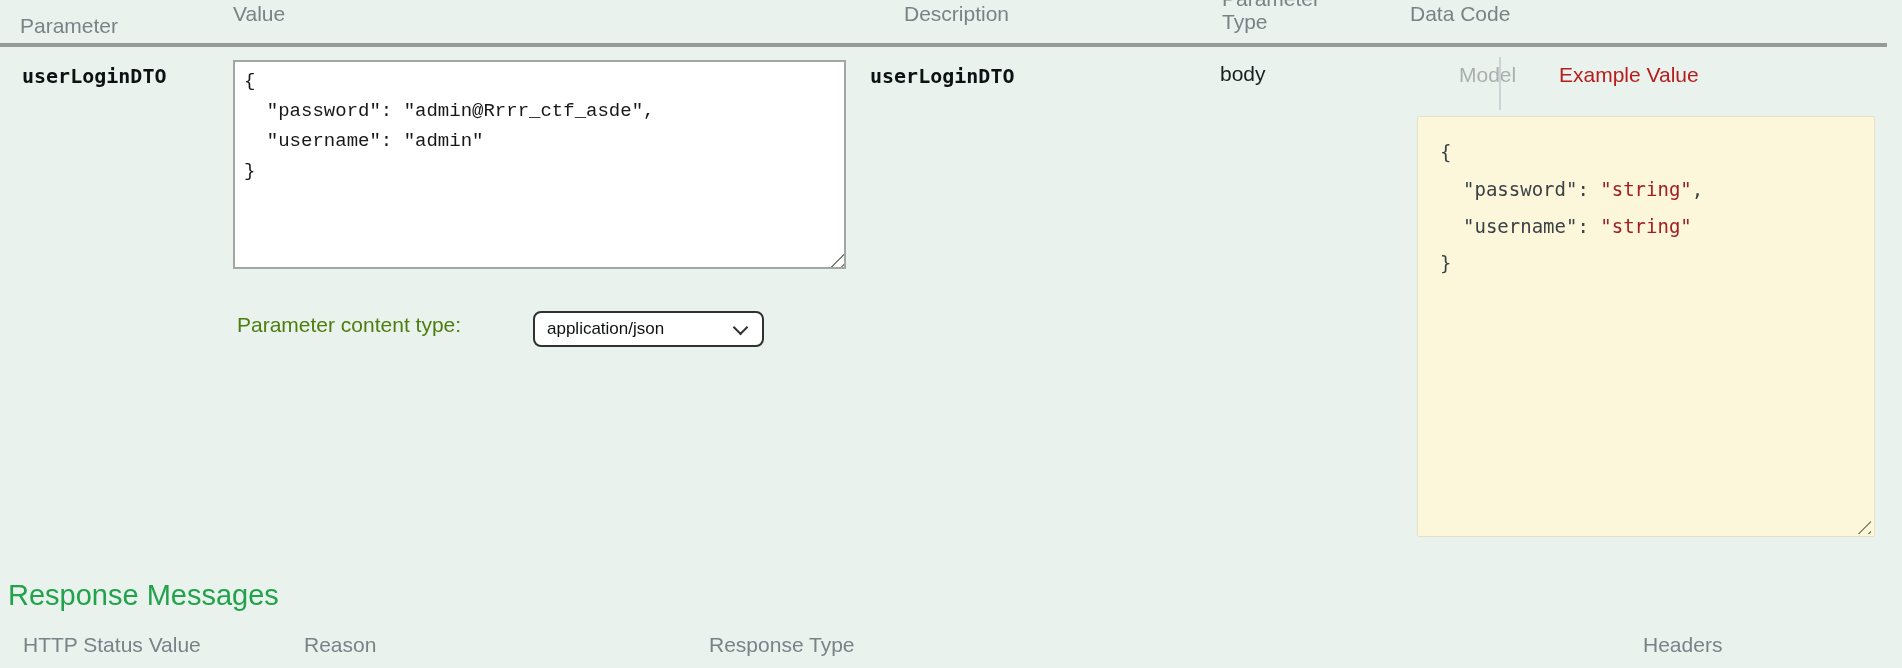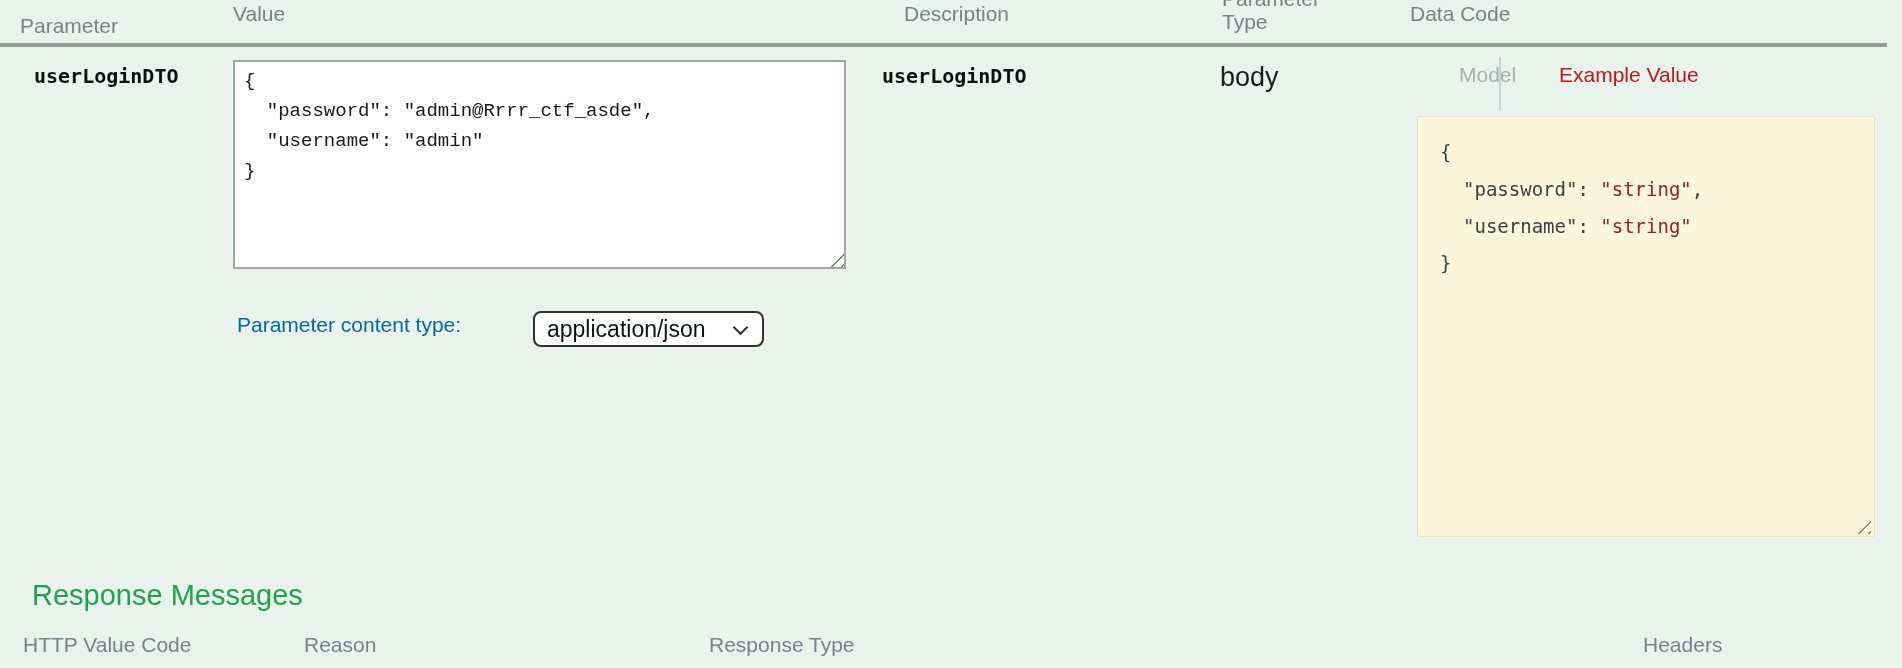--- a/index.html
+++ b/index.html
@@ -28,21 +28,20 @@
     background: #989b9a;
   }
 
   
   .param-name {
     font-family: "DejaVu Sans Mono", monospace;
     font-weight: bold;
     font-size: 20px;
     color: #0e1113;
     white-space: nowrap;
-    margin-left: 12px;
   }
 
   
   .value-textarea {
     left: 233px; top: 60px; width: 613px; height: 209px;
     background: #ffffff;
     border: 2px solid #a2a7a5;
     padding: 4px 9px;
     font-family: "Liberation Mono", monospace;
     font-size: 19px;
@@ -55,43 +54,43 @@
   }
   .rz-handle {
     width: 14px; height: 14px;
     background: repeating-linear-gradient(135deg, transparent 0 3px, #7d7f7d 3px 5px, transparent 5px 7px);
     clip-path: polygon(100% 0, 100% 100%, 0 100%);
   }
   .rz-textarea { left: 830px; top: 253px; }
   .rz-example  { left: 1857px; top: 520px; }
 
   
-  .ct-label { left: 237px; top: 313px; font-size: 21px; color: #0369a1; white-space: nowrap; }
+  .ct-label { left: 237px; top: 313px; font-size: 21px; color: #4d7c0f; white-space: nowrap; }
   .ct-select {
     left: 533px; top: 311px; width: 231px; height: 36px;
     background: #fff;
     border: 2px solid #2d3132;
     border-radius: 8px;
-    font-size: 23px;
+    font-size: 17px;
     color: #101213;
     line-height: 32px;
     padding-left: 12px;
     cursor: default;
   }
   .chevron-down {
     position: absolute; right: 16px; top: 9px;
     width: 11px; height: 11px;
     border-right: 2px solid #2d3132;
     border-bottom: 2px solid #2d3132;
     transform: rotate(45deg);
   }
 
   
   .desc-name { left: 870px; top: 64px; }
-  .ptype-text { left: 1220px; top: 62px; font-size: 27px; color: #1b1e20; }
+  .ptype-text { left: 1220px; top: 62px; font-size: 21px; color: #1b1e20; }
 
   
   .tab { font-size: 21px; white-space: nowrap; margin-left: 46px; }
   .tab-model { left: 1413px; top: 63px; color: #abaeb0; }
   .tab-divider { left: 1499px; top: 57px; width: 2px; height: 53px; background: #ccd3d6; }
   .tab-example { left: 1513px; top: 63px; color: #b91c1c; }
 
   
   .example-box {
     left: 1417px; top: 116px; width: 458px; height: 421px;
@@ -102,21 +101,21 @@
     font-size: 19px;
     line-height: 37px;
     color: #3b4146;
     padding: 17px 0 0 22px;
   }
   .example-box .indent { padding-left: 23px; }
   .json-key, .json-brace, .json-punct { color: #3b4146; }
   .json-string { color: #a12026; }
 
   
-  .resp-title { left: 8px; top: 579px; font-size: 29px; color: #22a24b; white-space: nowrap; margin-left: 24px; }
+  .resp-title { left: 8px; top: 579px; font-size: 29px; color: #22a24b; white-space: nowrap; }
   .resp-col { font-size: 21px; color: #7b8287; white-space: nowrap; }
 </style>
 </head>
 <body>
 
 <div class="page">
 
   <div class="abs col-head" style="left:20px; top:2px;margin-top:12px;">Parameter</div>
   <div class="abs col-head" style="left:233px; top:2px;">Value</div>
   <div class="abs col-head" style="left:868px; top:2px;margin-left:36px;">Description</div>
@@ -149,18 +148,18 @@
   <div class="abs example-box">
     <div><span class="json-brace">{</span></div>
     <div class="indent"><span class="json-key">"password":</span> <span class="json-string">"string"</span><span class="json-punct">,</span></div>
     <div class="indent"><span class="json-key">"username":</span> <span class="json-string">"string"</span></div>
     <div><span class="json-brace">}</span></div>
   </div>
   <div class="abs rz-handle rz-example" style="background: repeating-linear-gradient(135deg, transparent 0 3px, #8b8a72 3px 5px, transparent 5px 7px);"></div>
 
   <div class="abs resp-title">Response Messages</div>
 
-  <div class="abs resp-col" style="left:23px; top:633px;">HTTP Value Code</div>
+  <div class="abs resp-col" style="left:23px; top:633px;">HTTP Status Value</div>
   <div class="abs resp-col" style="left:304px; top:633px;">Reason</div>
   <div class="abs resp-col" style="left:709px; top:633px;">Response Type</div>
   <div class="abs resp-col" style="left:1643px; top:633px;">Headers</div>
 
 </div>
 
 </body></html>

